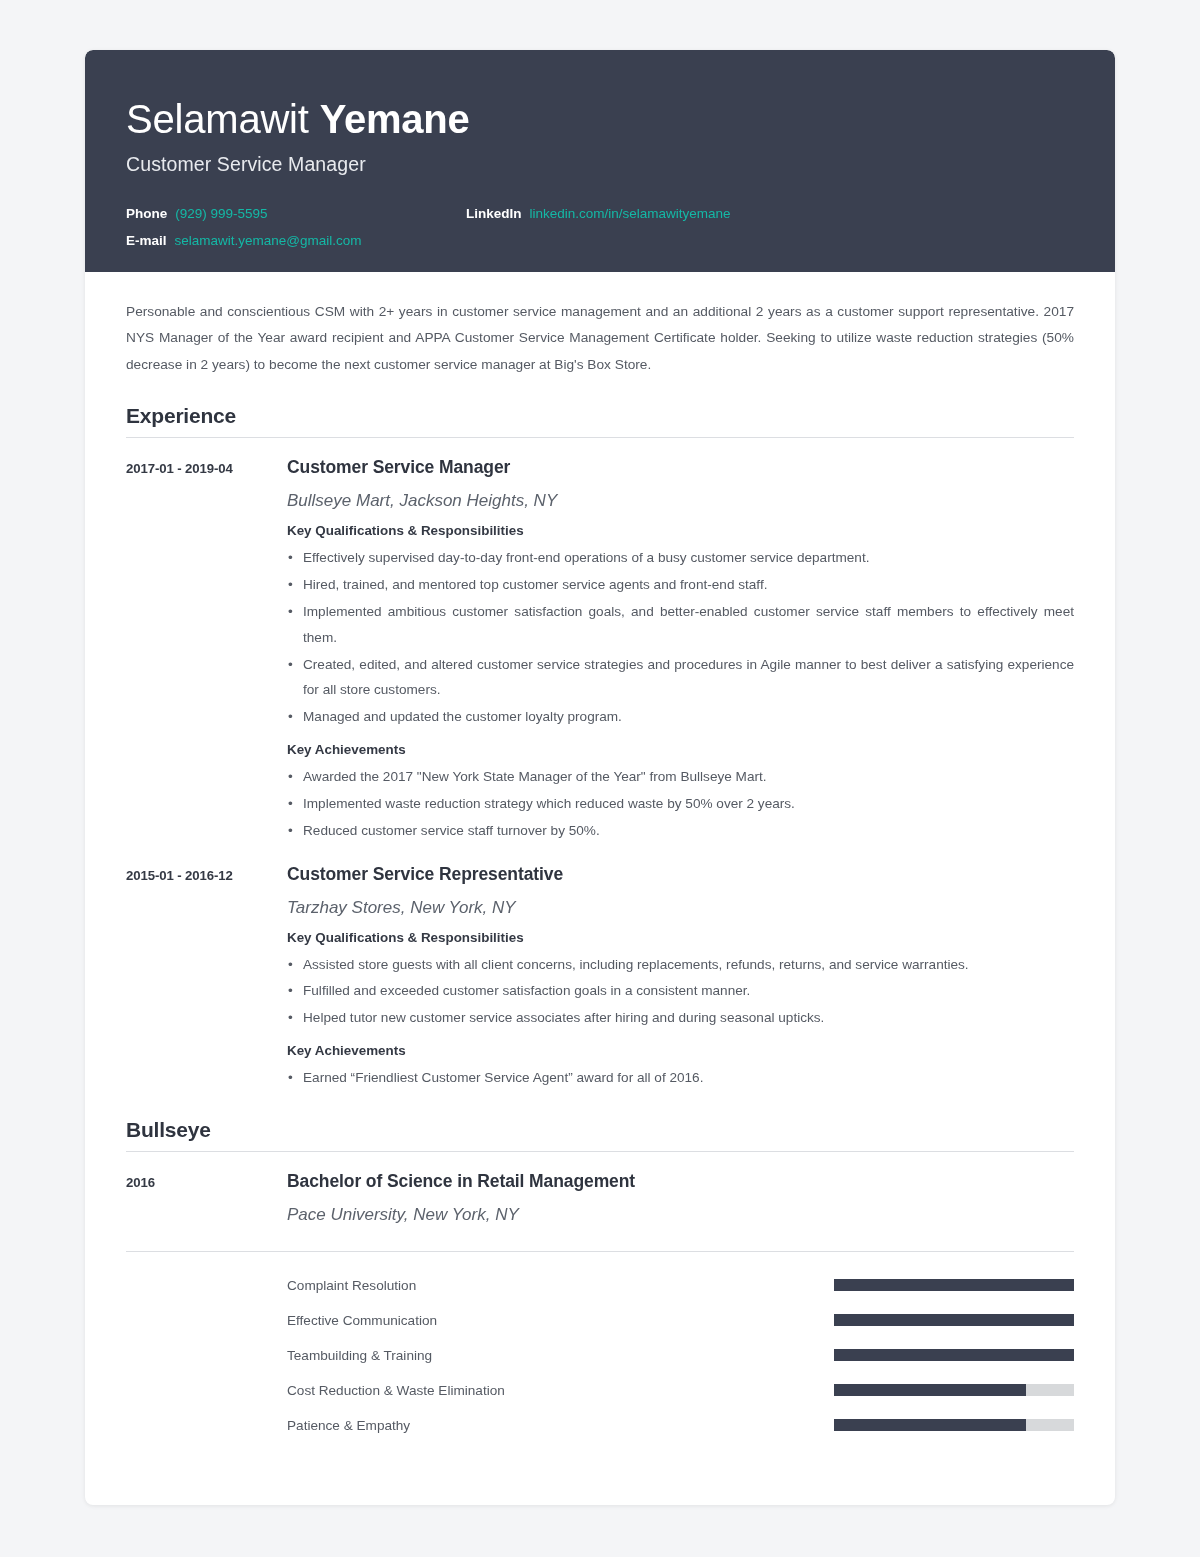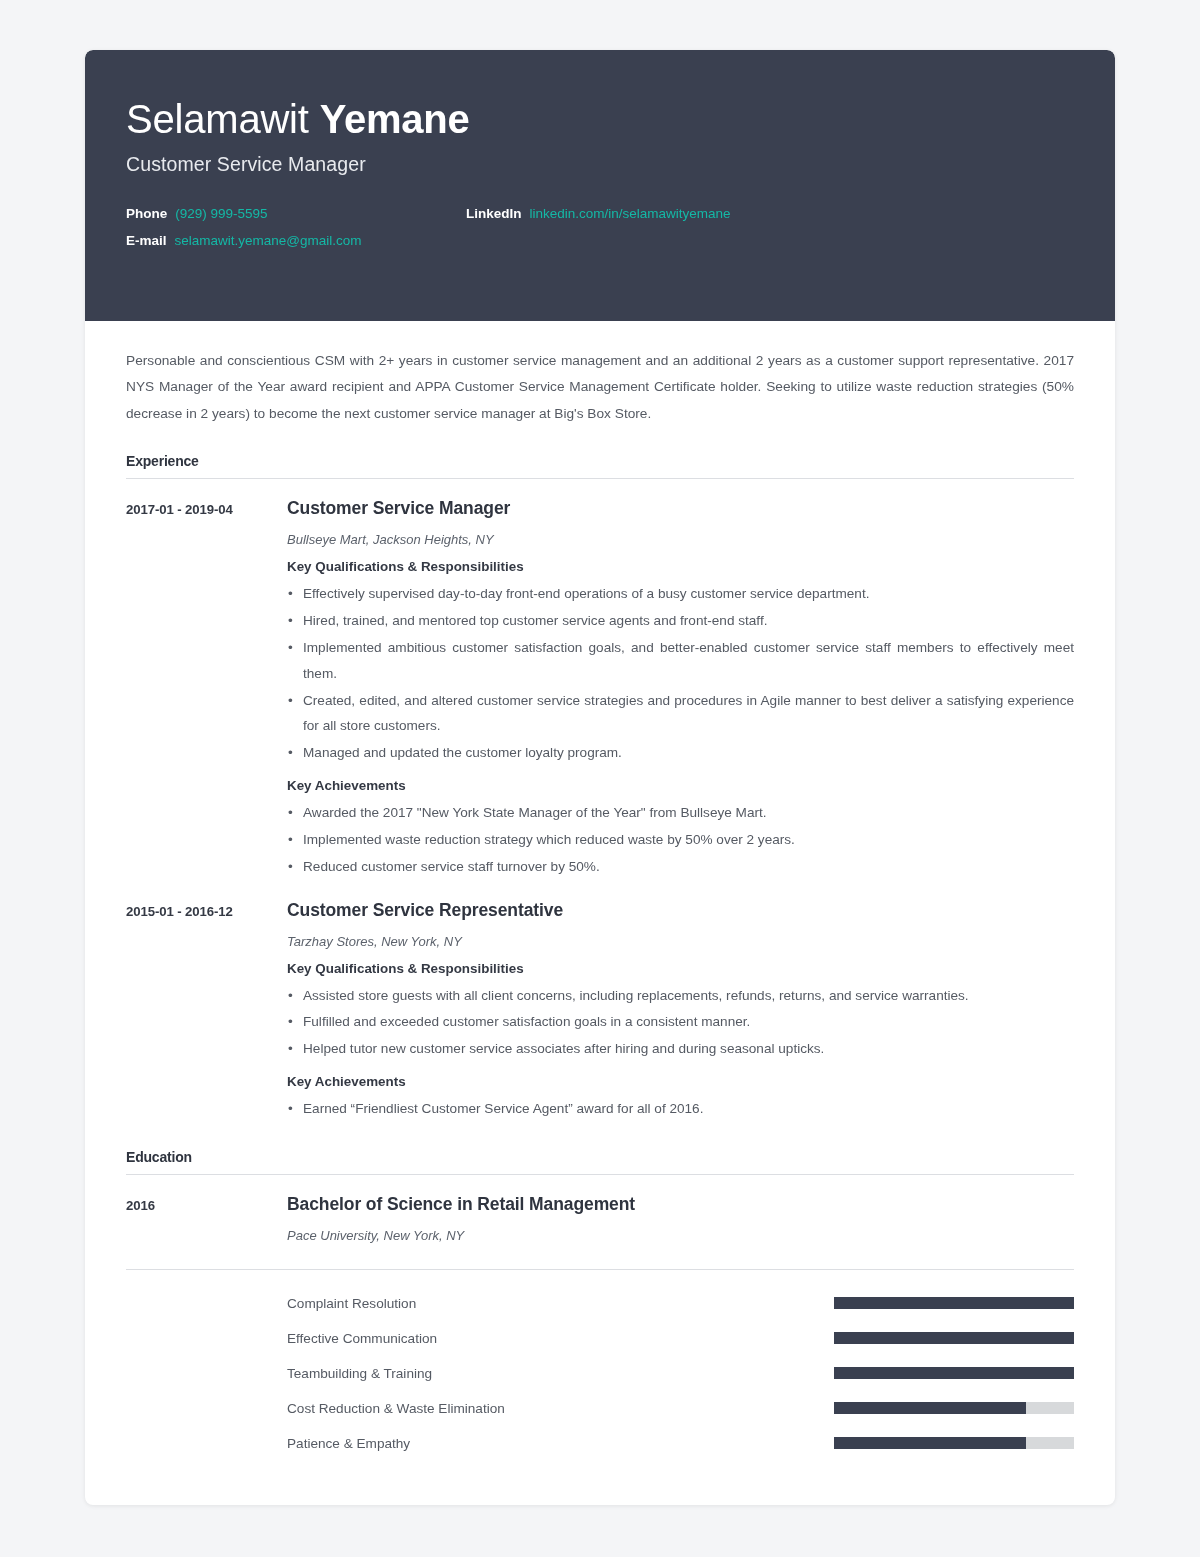--- a/index.html
+++ b/index.html
@@ -22,21 +22,21 @@
     border-radius: 8px;
     box-shadow: 0 1px 4px rgba(0,0,0,0.08);
     overflow: hidden;
   }
 
   
   .header {
     background: #3a4050;
     border-radius: 8px 8px 0 0;
     padding: 46px 64px 30px 41px;
-    height: 271px;
+    height: 222px;
   }
   .name {
     font-size: 40px;
     color: #ffffff;
     font-weight: 400;
     line-height: 1.18;
     letter-spacing: -0.2px;
     white-space: nowrap;
   }
   .name .last { font-weight: 700; }
@@ -79,21 +79,21 @@
   .summary {
     margin-top: 27px;
     font-size: 13.7px;
     line-height: 1.93;
     color: #555a63;
     text-align: justify;
   }
 
   .section { margin-top: 26px; }
   .section-title {
-    font-size: 14px;
+    font-size: 21px;
     font-weight: 700;
     color: #2f343f;
     letter-spacing: -0.2px;
     padding-bottom: 9px;
   }
   .section-rule {
     height: 1px;
     background: #dcdee2;
     width: 100%;
   }
@@ -112,21 +112,21 @@
   }
   .entry-main { flex: 1 1 auto; min-width: 0; }
 
   .entry-title {
     font-size: 17.5px;
     font-weight: 700;
     color: #2f343f;
     letter-spacing: -0.1px;
   }
   .entry-subtitle {
-    font-size: 13px;
+    font-size: 17px;
     font-style: italic;
     color: #5c626c;
     margin-top: 13px;
   }
   .block-label {
     font-size: 13.4px;
     font-weight: 700;
     color: #343944;
     margin-top: 12px;
   }
@@ -262,21 +262,21 @@
           </ul>
           <div class="block-label">Key Achievements</div>
           <ul class="bullets">
             <li>Earned “Friendliest Customer Service Agent” award for all of 2016.</li>
           </ul>
         </div>
       </div>
     </div>
 
     <div class="section">
-      <div class="section-title">Education</div>
+      <div class="section-title">Bullseye</div>
       <div class="section-rule"></div>
 
       <div class="entry">
         <div class="entry-date">2016</div>
         <div class="entry-main">
           <div class="entry-title">Bachelor of Science in Retail Management</div>
           <div class="entry-subtitle">Pace University, New York, NY</div>
         </div>
       </div>
     </div>

